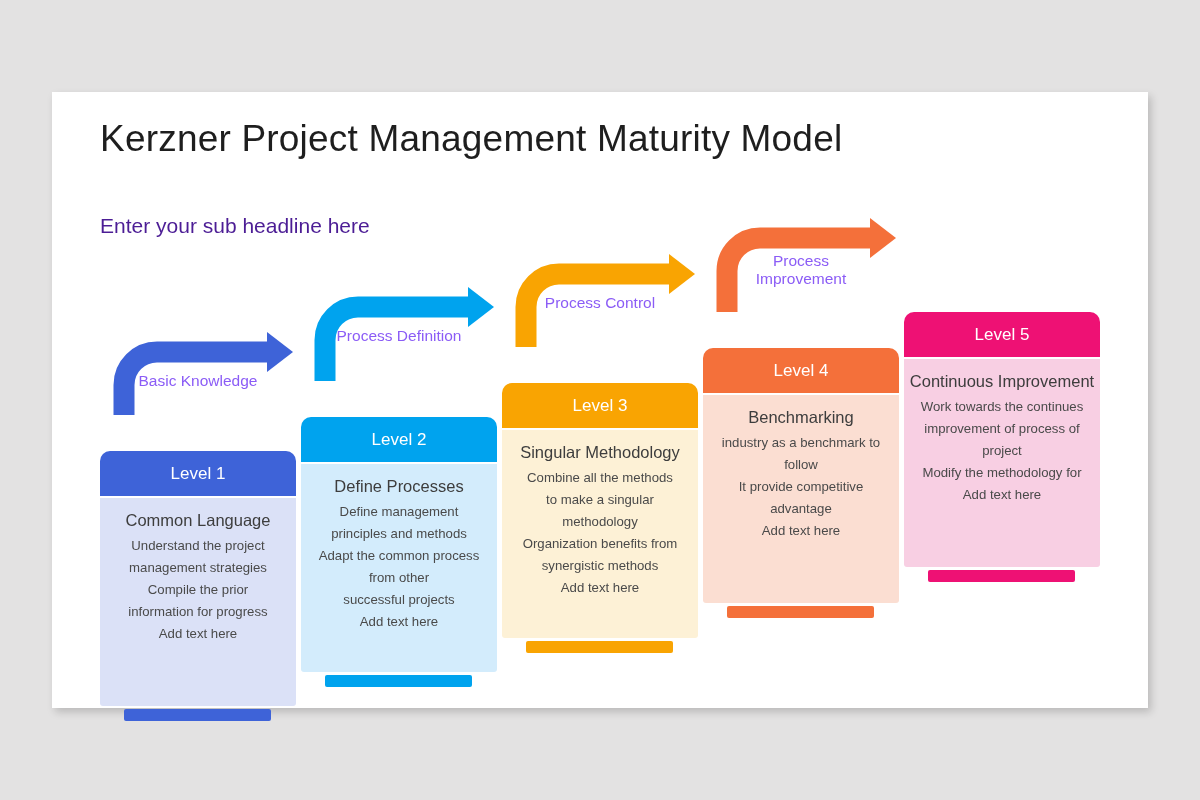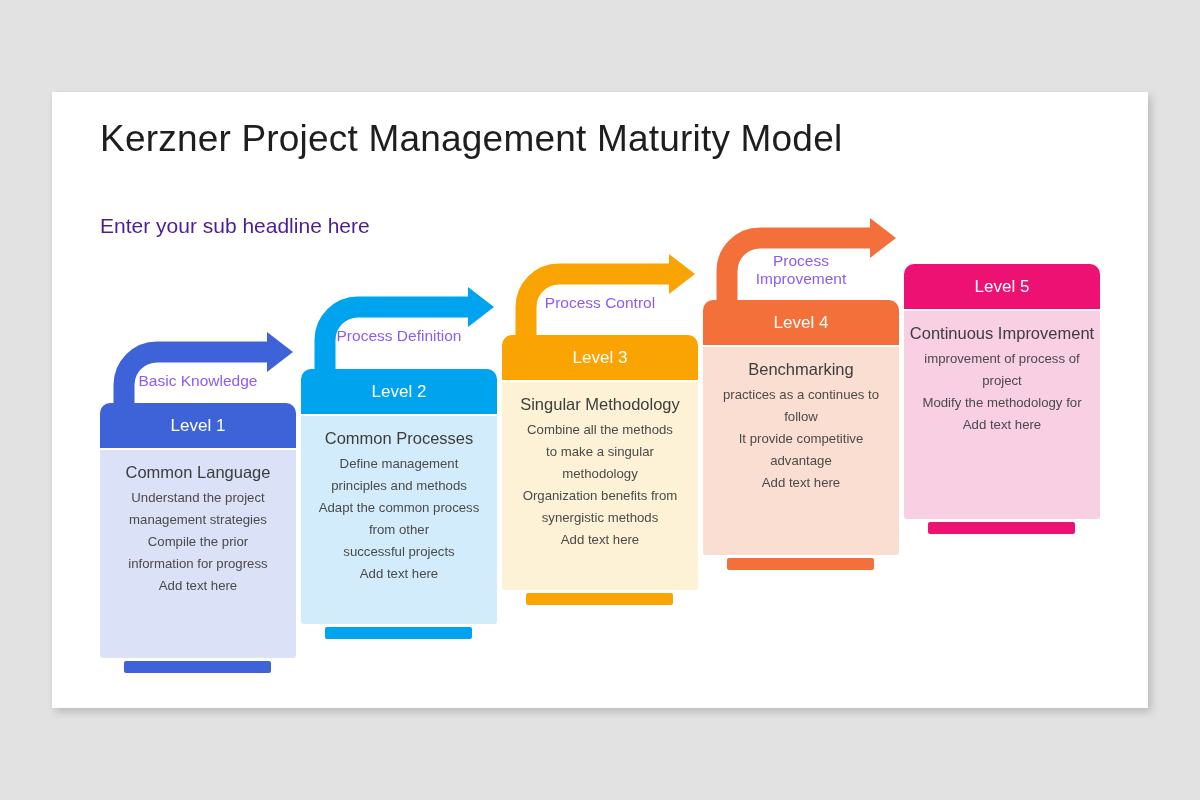--- a/index.html
+++ b/index.html
@@ -16,21 +16,21 @@
   }
   .title{
     position:absolute;left:48px;top:26px;margin:0;
     font-size:37px;font-weight:400;color:#1e1e1e;letter-spacing:0.2px;
   }
   .subtitle{
     position:absolute;left:48px;top:82px;
     font-size:21px;color:#4c1d95;margin-top:40px;
   }
   .card{
-    position:absolute;width:196px;
+    position:absolute;width:196px;margin-top:48px;
   }
   .banner{
     height:45px;line-height:45px;text-align:center;
     background:var(--main);color:#ffffff;
     font-size:17px;font-weight:500;
     border-radius:10px 10px 0 0;
   }
   .cardbody{
     margin-top:2px;height:208px;
     background:var(--body);
@@ -100,21 +100,21 @@
       <div class="line">Compile the prior</div>
       <div class="line">information for progress</div>
       <div class="line">Add text here</div>
     </div>
     <div class="pedestal"></div>
   </div>
 
   <div class="card" style="left: 249px; top: 277px; --main: #00a3ee; --body: #d3ecfc;">
     <div class="banner">Level 2</div>
     <div class="cardbody">
-      <div class="cardtitle">Common Processes</div>
+      <div class="cardtitle">Define Processes</div>
       <div class="line">Define management</div>
       <div class="line">principles and methods</div>
       <div class="line">Adapt the common process</div>
       <div class="line">from other</div>
       <div class="line">successful projects</div>
       <div class="line">Add text here</div>
     </div>
     <div class="pedestal"></div>
   </div>
 
@@ -129,33 +129,34 @@
       <div class="line">synergistic methods</div>
       <div class="line">Add text here</div>
     </div>
     <div class="pedestal"></div>
   </div>
 
   <div class="card" style="left: 651px; top: 208px; --main: #f4703a; --body: #fbded2;">
     <div class="banner">Level 4</div>
     <div class="cardbody">
       <div class="cardtitle">Benchmarking</div>
-      <div class="line">practices as a continues to</div>
+      <div class="line">industry as a benchmark to</div>
       <div class="line">follow</div>
       <div class="line">It provide competitive</div>
       <div class="line">advantage</div>
       <div class="line">Add text here</div>
     </div>
     <div class="pedestal"></div>
   </div>
 
   <div class="card" style="left: 852px; top: 172px; --main: #ee1174; --body: #f8cfe3;">
     <div class="banner">Level 5</div>
     <div class="cardbody">
       <div class="cardtitle">Continuous Improvement</div>
+      <div class="line">Work towards the continues</div>
       <div class="line">improvement of process of</div>
       <div class="line">project</div>
       <div class="line">Modify the methodology for</div>
       <div class="line">Add text here</div>
     </div>
     <div class="pedestal"></div>
   </div>
 
 </div>
 

